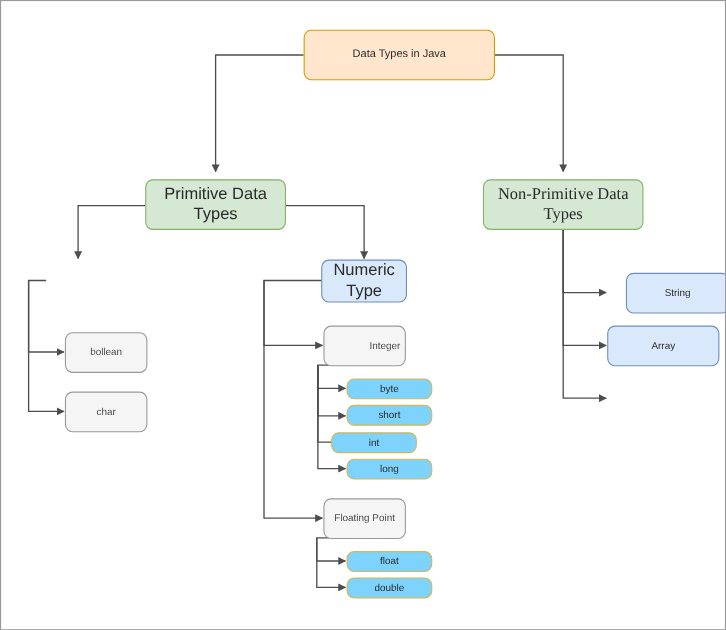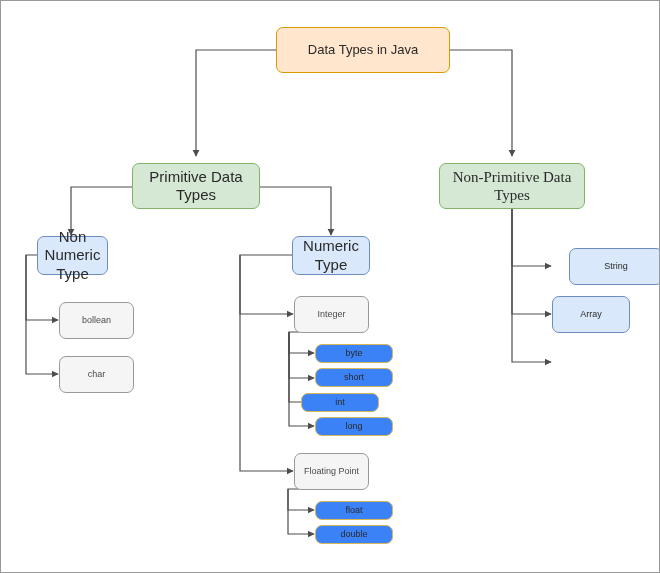--- a/index.html
+++ b/index.html
@@ -42,24 +42,24 @@
   .node span {
     display: block;
     white-space: pre-line;
   }
 
   
   .fill-orange { background: #ffe6cc; border-color: #d79b00; }
   .fill-green  { background: #d5e8d4; border-color: #82b366; }
   .fill-blue   { background: #dae8fc; border-color: #6c8ebf; }
   .fill-gray   { background: #f5f5f5; border-color: #999999; color: #4a4a4a; }
-  .fill-yellow { background: #3b82f6; border-color: #d6b656; }
+  .fill-yellow { background: #7dd3fc; border-color: #d6b656; }
 
   
-  .fs-11 { font-size: 13px; text-align: right; }
+  .fs-11 { font-size: 10px; text-align: right; }
   .fs-10 { font-size: 15px; }
   .fs-9  { font-size: 9px; }
 </style>
 </head>
 <body>
 
 <div id="canvas">
 
   <svg id="edge-layer" viewBox="0 0 660 573" xmlns="http://www.w3.org/2000/svg">
     <defs>
@@ -102,38 +102,34 @@
   </div>
 
   <div class="node fill-green fs-10" style="left:131px; top:162px; width:128px; height:46px;">
     <span>Primitive Data Types</span>
   </div>
 
   <div class="node fill-green fs-10" style="left:438px; top:162px; width:146px; height:46px;font-family:Liberation Serif, serif;">
     <span>Non-Primitive Data Types</span>
   </div>
 
-  <div class="node fill-blue fs-10" style="left:36px; top:235px; width:71px; height:39px;">
-    <span>Non Numeric
-Type</span>
-  </div>
 
   <div class="node fill-blue fs-10" style="left:291px; top:235px; width:78px; height:39px;">
     <span>Numeric Type</span>
   </div>
 
   <div class="node fill-gray fs-9" style="left:58px; top:301px; width:75px; height:37px;">
     <span>bollean</span>
   </div>
 
   <div class="node fill-gray fs-9" style="left:58px; top:355px; width:75px; height:37px;">
     <span>char</span>
   </div>
 
-  <div class="node fill-gray fs-9" style="left:293px; top:295px; width:75px; height:37px;">
+  <div class="node fill-gray fs-9" style="left:293px; top:295px; width:75px; height:37px;justify-content:flex-end;">
     <span>Integer</span>
   </div>
 
   <div class="node fill-gray fs-9" style="left:293px; top:452px; width:75px; height:37px;">
     <span>Floating Point</span>
   </div>
 
   <div class="node fill-yellow fs-9" style="left:314px; top:343px; width:78px; height:19px;">
     <span>byte</span>
   </div>
@@ -155,18 +151,18 @@
   </div>
 
   <div class="node fill-yellow fs-9" style="left:314px; top:524px; width:78px; height:19px;">
     <span>double</span>
   </div>
 
   <div class="node fill-blue fs-9" style="left:568px; top:247px; width:94px; height:37px;">
     <span>String</span>
   </div>
 
-  <div class="node fill-blue fs-9" style="left:551px; top:295px; width:78px; height:37px;">
+  <div class="node fill-blue fs-9" style="left:551px; top:295px; width:102px; height:37px;">
     <span>Array</span>
   </div>
 
 
 </div>
 
 </body></html>

